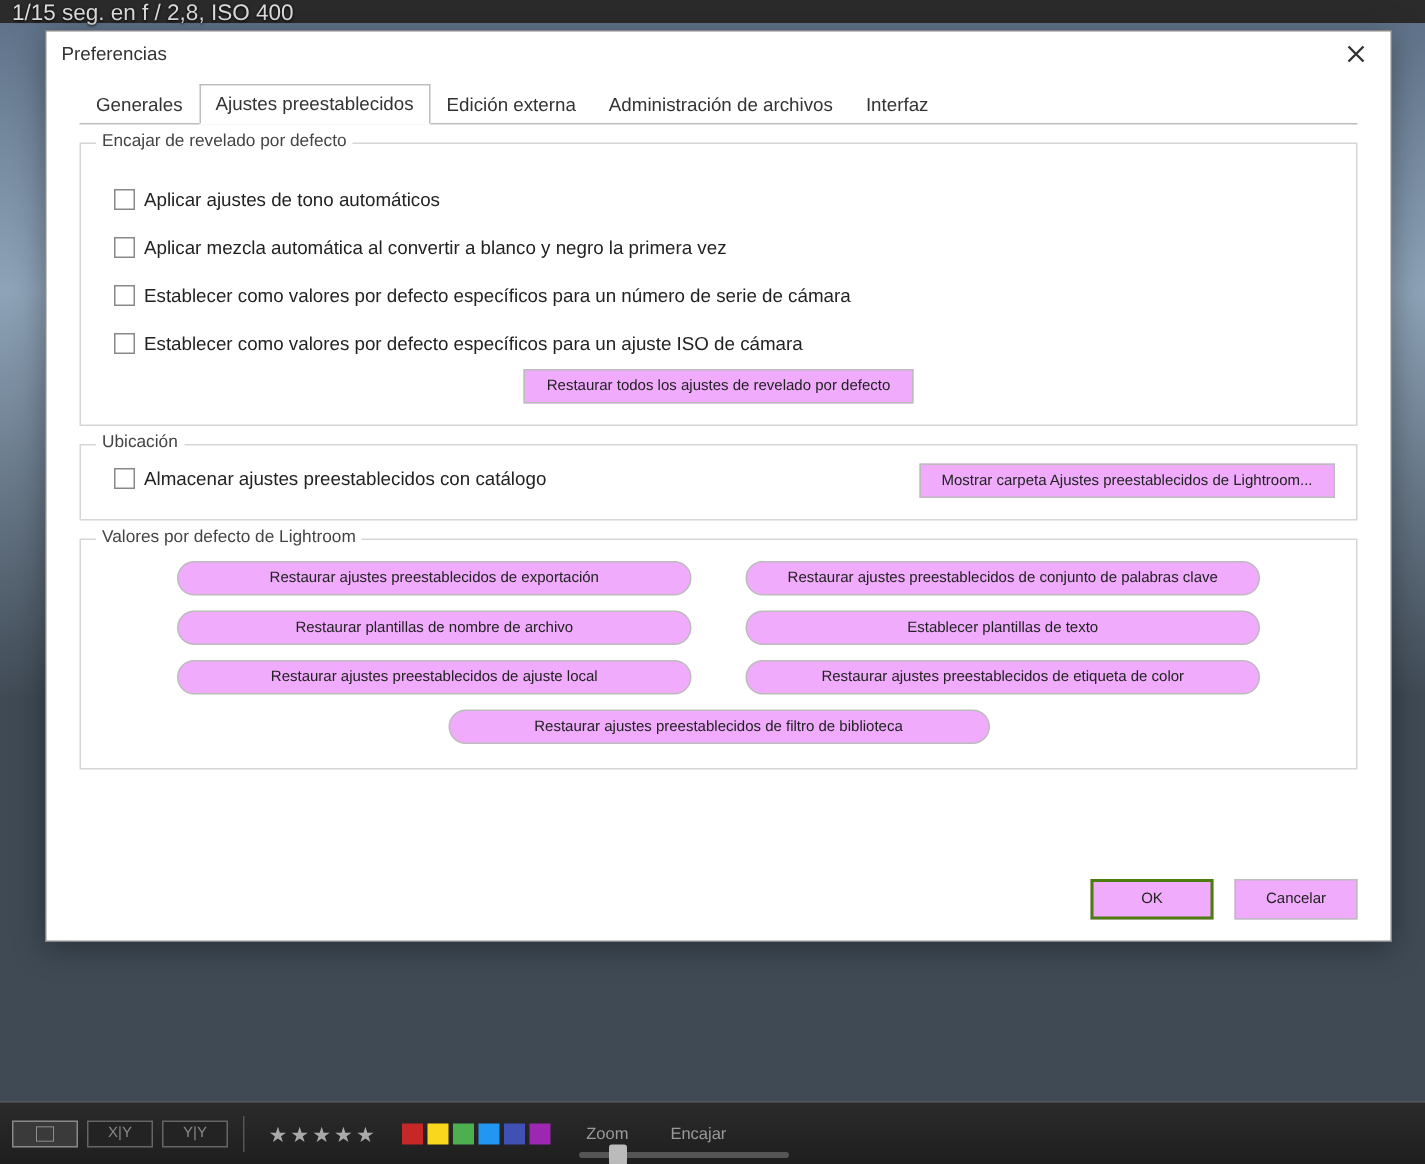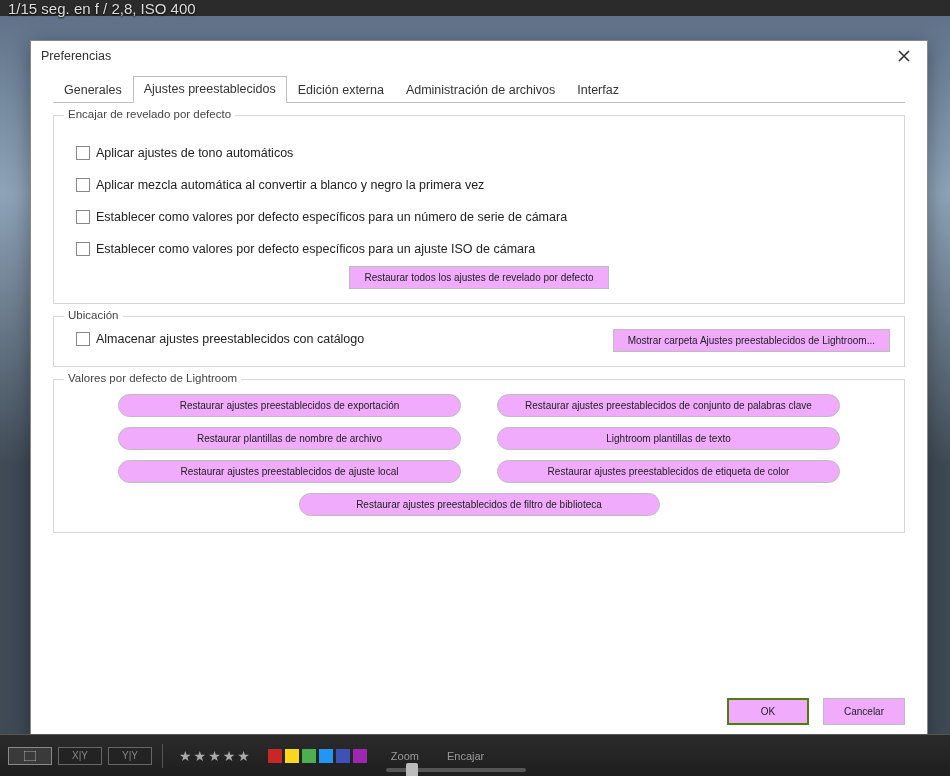--- a/index.html
+++ b/index.html
@@ -3,21 +3,21 @@
   <meta charset="utf-8">
   <style>
     * { box-sizing: border-box; margin: 0; padding: 0; font-family: "Segoe UI", Tahoma, sans-serif; }
     body { width: 950px; height: 776px; background: #333; overflow: hidden; position: relative; }
 
     
     .bg-app { position: absolute; inset: 0; background: linear-gradient(180deg,#2b2b2b 0,#2b2b2b 2%,#5f7289 2%,#8ea3b8 25%,#3f4a55 60%); }
     .bg-top-text { position: absolute; top: 0; left: 8px; color: #ddd; font-size: 15px; text-shadow: 0 1px 2px #000; }
 
     
-    .dialog { position: absolute; left: 30px; top: 40px; width: 898px; height: 700px; background: #fff; border: 1px solid #888; box-shadow: 0 4px 20px rgba(0,0,0,.35); }
+    .dialog { position: absolute; left: 30px; top: 20px; width: 898px; height: 608px; background: #fff; border: 1px solid #888; box-shadow: 0 4px 20px rgba(0,0,0,.35); }
     .titlebar { height: 30px; display: flex; align-items: center; padding: 0 8px 0 10px; font-size: 12.5px; color: #333; }
     .titlebar-spacer { flex: 1; }
     .close-x { width: 30px; height: 24px; display:flex; align-items:center; justify-content:center; cursor: pointer; }
     .close-x svg { width: 12px; height: 12px; }
 
     .body { padding: 4px 22px 8px 22px; }
 
     
     .tabs { display: flex; align-items: flex-end; border-bottom: 1px solid #bdbdbd; font-size: 12.5px; color: #333; }
     .tab { padding: 5px 10px 6px 10px; cursor: pointer; border: 1px solid transparent; border-bottom: none; position: relative; top: 1px; }
@@ -121,21 +121,21 @@
         <button class="btn">Mostrar carpeta Ajustes preestablecidos de Lightroom...</button>
       </div>
     </div>
 
     <div class="group">
       <div class="group-title">Valores por defecto de Lightroom</div>
       <div class="defaults-grid">
         <button class="btn">Restaurar ajustes preestablecidos de exportación</button>
         <button class="btn">Restaurar ajustes preestablecidos de conjunto de palabras clave</button>
         <button class="btn">Restaurar plantillas de nombre de archivo</button>
-        <button class="btn">Lightroom plantillas de texto</button>
+        <button class="btn">Establecer plantillas de texto</button>
         <button class="btn">Restaurar ajustes preestablecidos de ajuste local</button>
         <button class="btn">Restaurar ajustes preestablecidos de etiqueta de color</button>
         <div class="span2">
           <button class="btn">Restaurar ajustes preestablecidos de filtro de biblioteca</button>
         </div>
       </div>
     </div>
   </div>
 
   <div class="footer">

